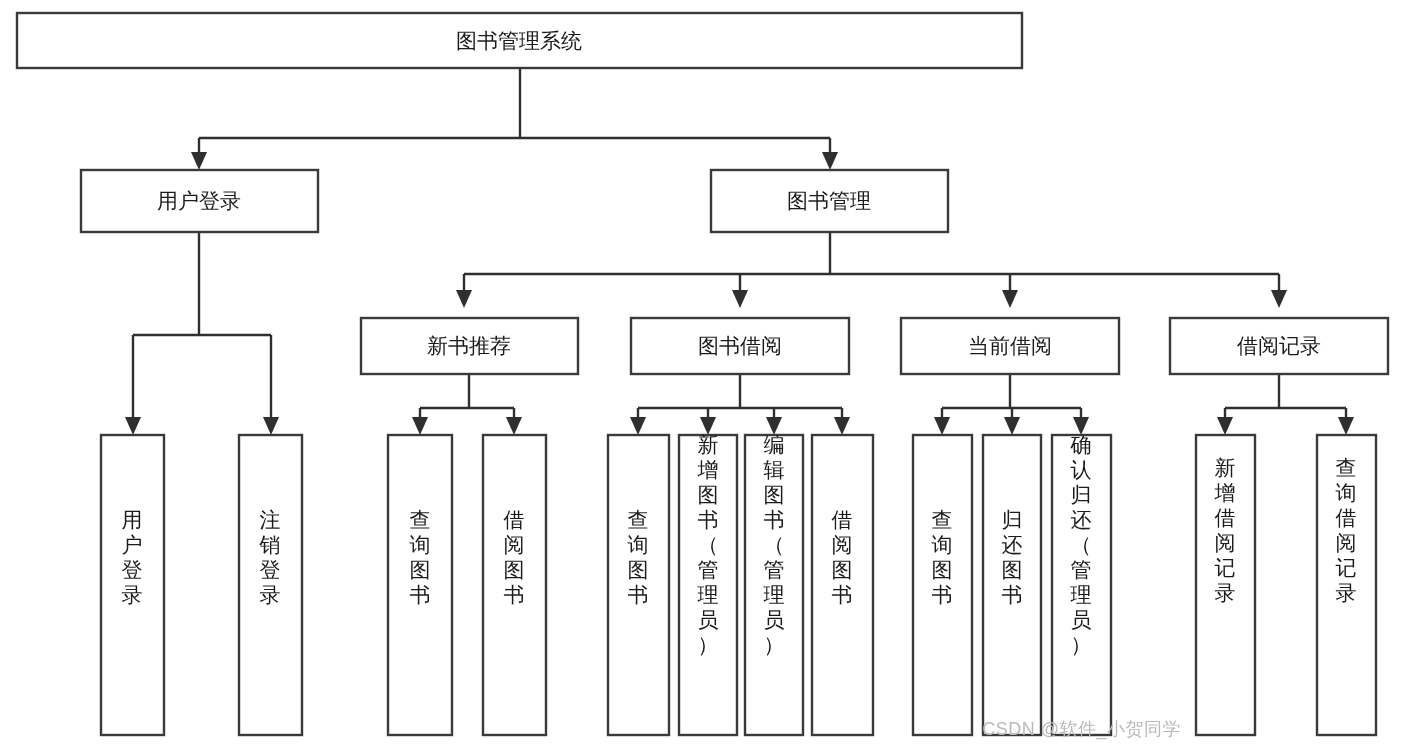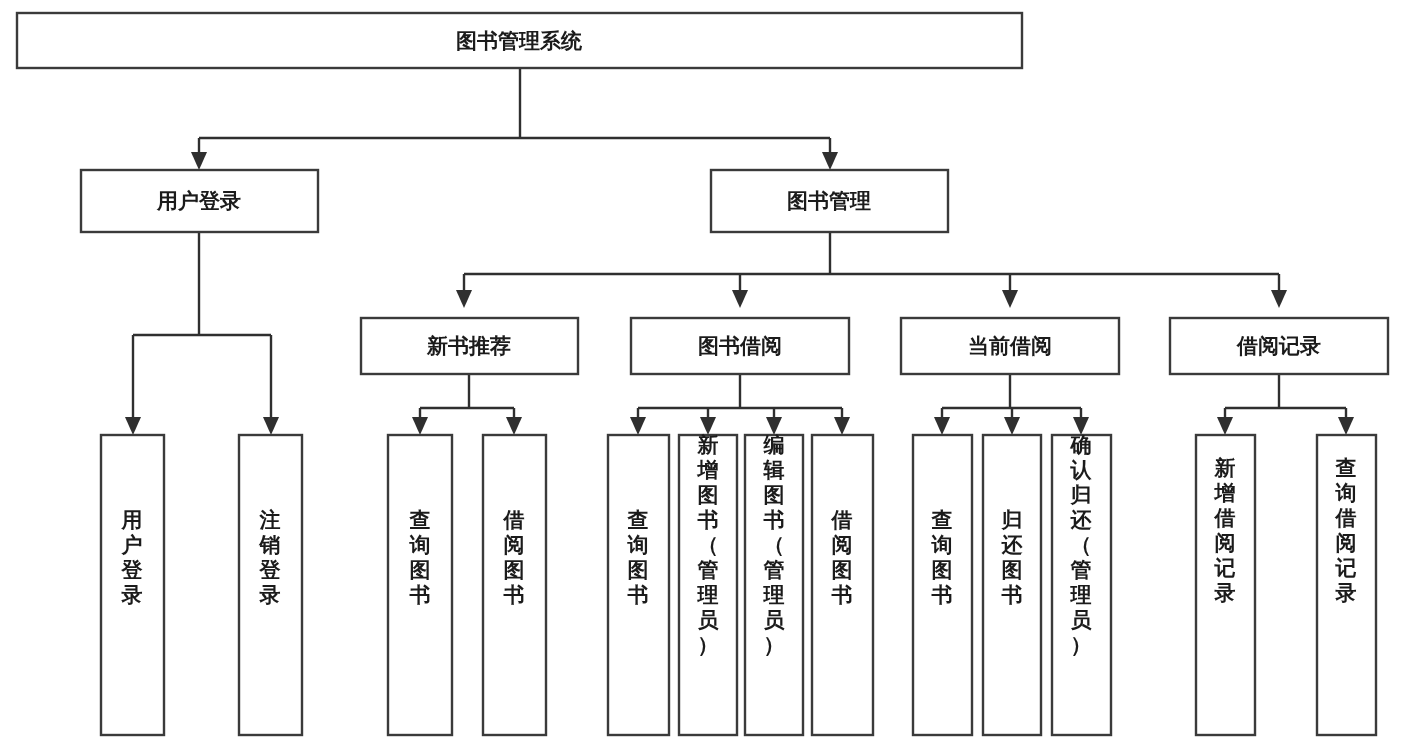--- a/index.html
+++ b/index.html
@@ -11,21 +11,20 @@
     width: 1405px;
     height: 747px;
     font-family: "Liberation Sans", "DejaVu Sans", sans-serif;
     overflow: hidden;
     position: relative;
   }
   #diagram-root {
     position: relative;
     width: 1195px;
     height: 747px;
-    font-weight: bold;
   }
   svg#tree-svg {
     position: absolute;
     top: 0;
     left: 0;
     width: 1405px;
     height: 747px;
     display: block;
   }
   .node-box {
@@ -216,13 +215,14 @@
       <rect class="node-box" x="1196" y="435" width="59" height="300"></rect>
       <text class="node-label-v" x="1225" y="475"><tspan x="1225" y="475">新</tspan><tspan x="1225" y="500">增</tspan><tspan x="1225" y="525">借</tspan><tspan x="1225" y="550">阅</tspan><tspan x="1225" y="575">记</tspan><tspan x="1225" y="600">录</tspan></text>
     </g>
     <g>
       <rect class="node-box" x="1317" y="435" width="59" height="300"></rect>
       <text class="node-label-v" x="1346" y="475"><tspan x="1346" y="475">查</tspan><tspan x="1346" y="500">询</tspan><tspan x="1346" y="525">借</tspan><tspan x="1346" y="550">阅</tspan><tspan x="1346" y="575">记</tspan><tspan x="1346" y="600">录</tspan></text>
     </g>
 
   </svg>
 
+  <div class="watermark">CSDN @软件_小贺同学</div>
 </div>
 
 </body></html>

